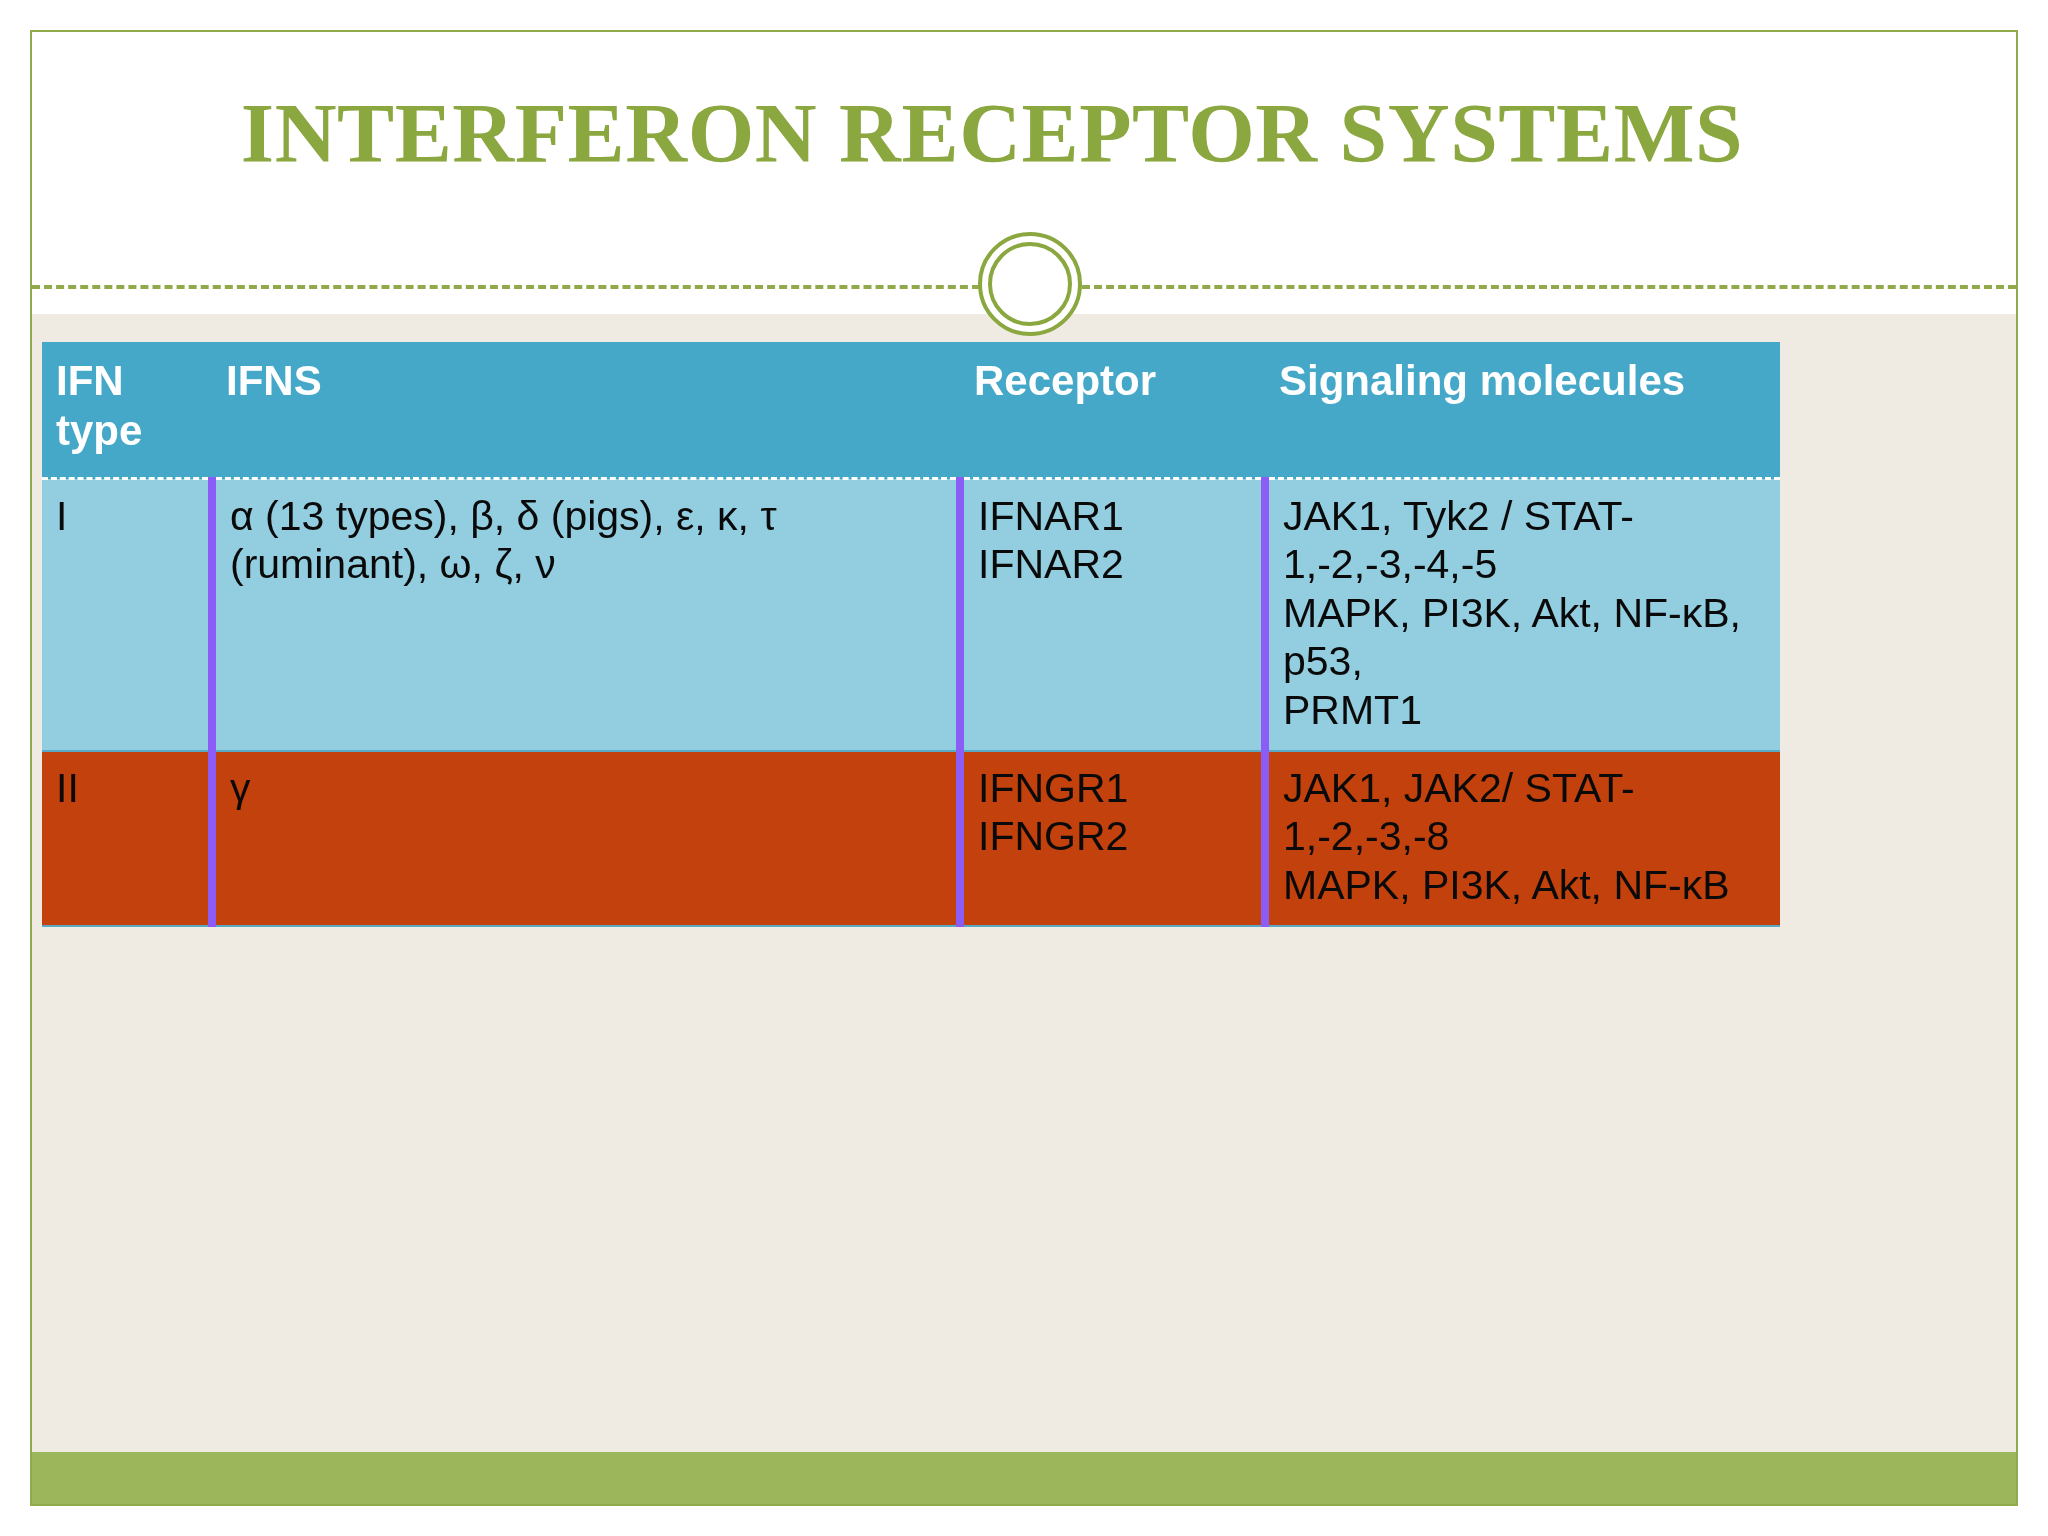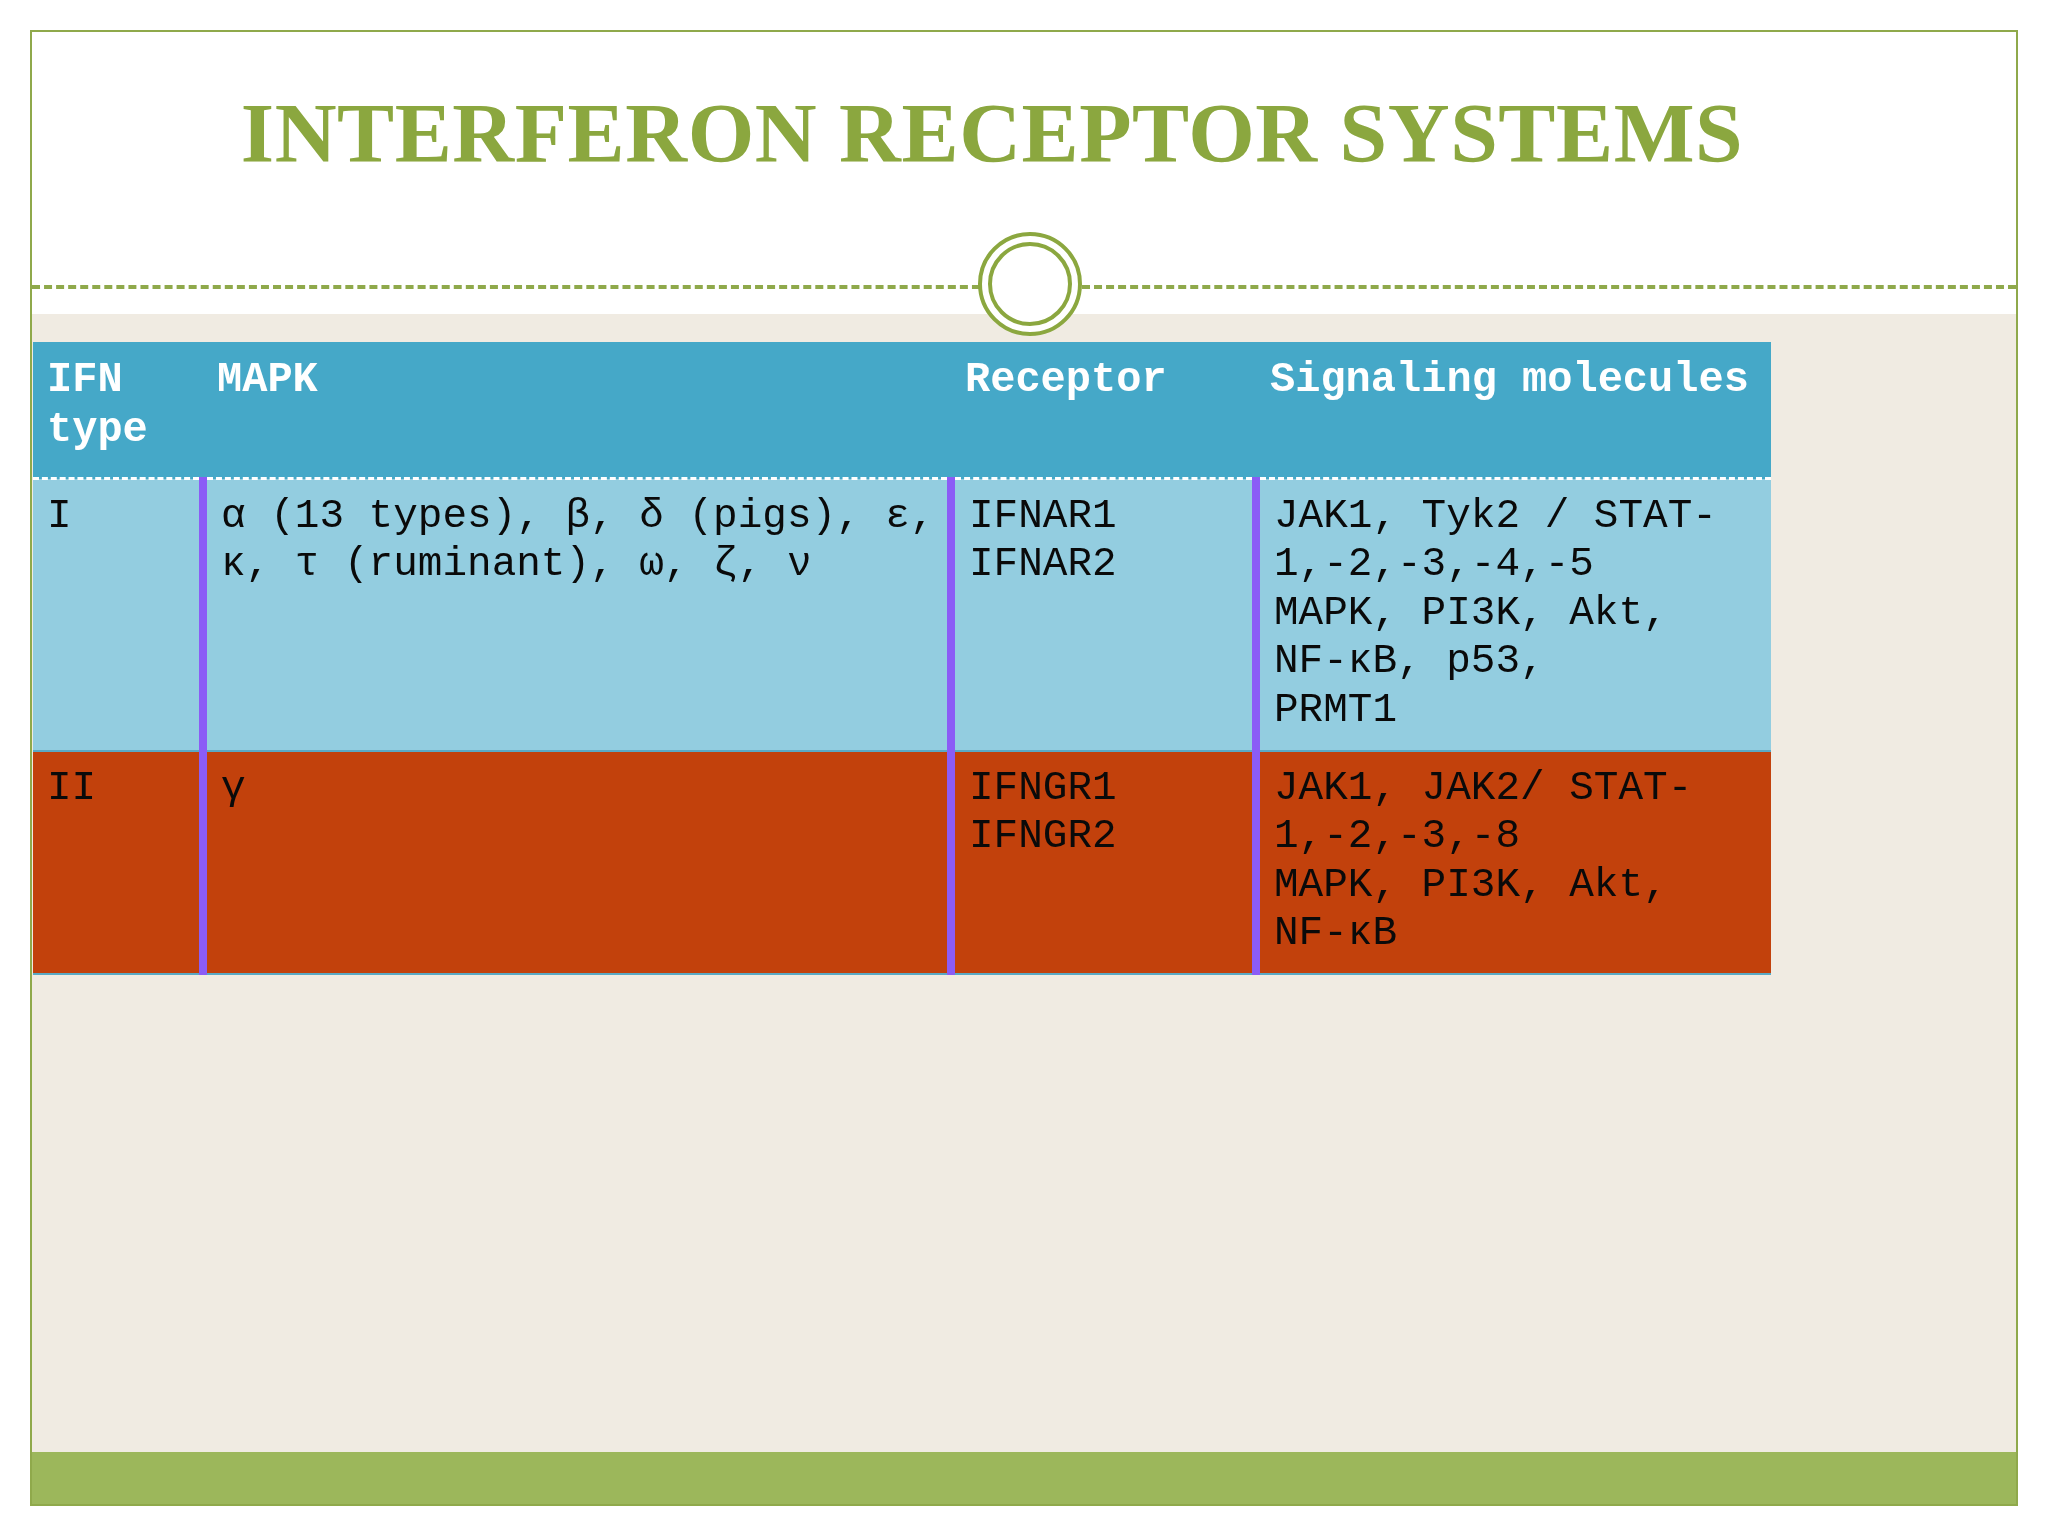--- a/index.html
+++ b/index.html
@@ -117,25 +117,25 @@
     height: 84px;
     border-radius: 50%;
     border: 4px solid #8ba73f;
     background: #ffffff;
     box-sizing: border-box;
   }
 
   
   .ifn-table {
     position: absolute;
-    left: 33px;
+    left: 42px;
     top: 342px;
     width: 1738px;
     border-collapse: collapse;
-    font-family: Liberation Mono, monospace;
+    font-family: Liberation Sans, sans-serif;
     table-layout: fixed;
   }
   .ifn-table col.c1 { width: 170px; }
   .ifn-table col.c2 { width: 748px; }
   .ifn-table col.c3 { width: 305px; }
   .ifn-table col.c4 { width: 515px; }
 
   .ifn-table th {
     background: #45a8c8;
     color: #ffffff;
@@ -193,21 +193,21 @@
   <table class="ifn-table">
     <colgroup>
       <col class="c1">
         <col class="c2">
         <col class="c3">
         <col class="c4">
     </colgroup>
     <thead>
       <tr>
         <th>IFN type</th>
-        <th>MAPK</th>
+        <th>IFNS</th>
         <th>Receptor</th>
         <th>Signaling molecules</th>
       </tr>
     </thead>
     <tbody>
       <tr class="row-odd">
         <td class="first-col">I</td>
         <td>α (13 types), β, δ (pigs), ε, κ, τ (ruminant), ω, ζ, ν</td>
         <td>
           <span class="cell-line">IFNAR1</span>

